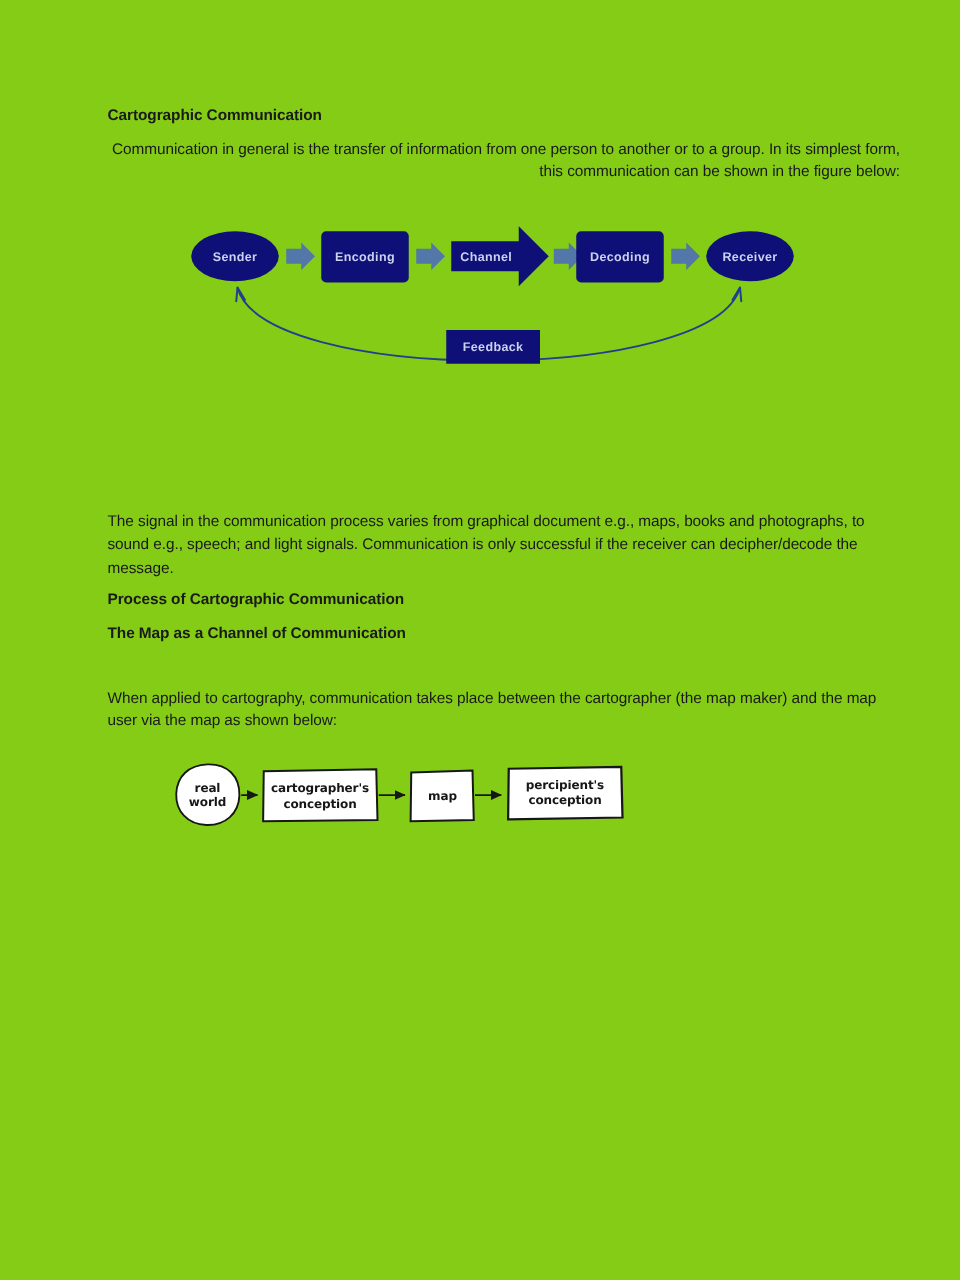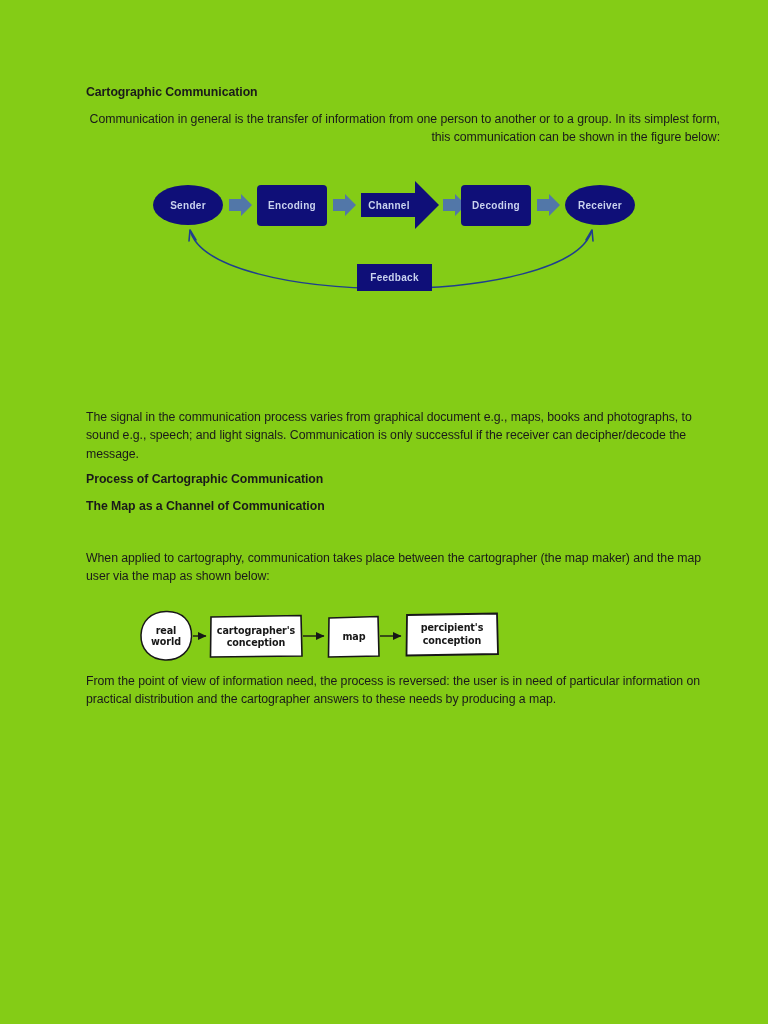--- a/index.html
+++ b/index.html
@@ -200,15 +200,14 @@
       </g>
 
       <g>
         <path d="M 277,11 L 367,9.5 L 368,50 L 276.5,51.5 Z" fill="#ffffff" stroke="#171717" stroke-width="1.8" stroke-linejoin="miter"></path>
         <text class="sketch-label" x="322" y="27" text-anchor="middle">percipient's</text>
         <text class="sketch-label" x="322" y="39.5" text-anchor="middle">conception</text>
       </g>
     </svg>
   </div>
 
-  <div class="doc-text" id="closing-para">From the point of view of information need, the process is reversed: the user is in need of particular information on practical distribution and the cartographer answers to these needs by producing a map.</div>
 
 </div>
 
 </body></html>

